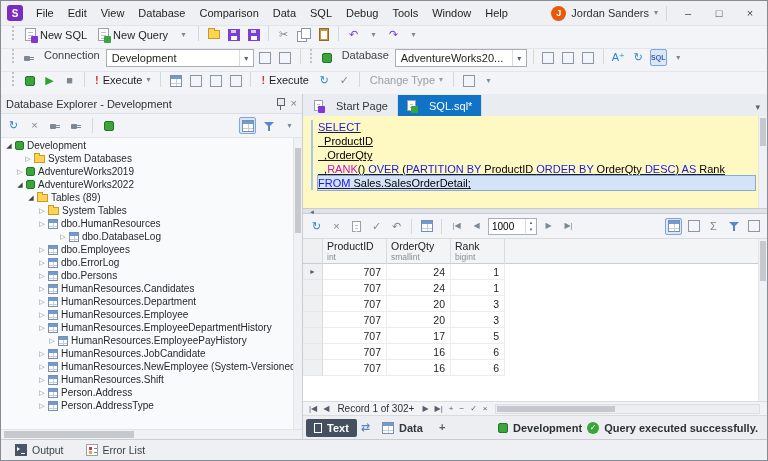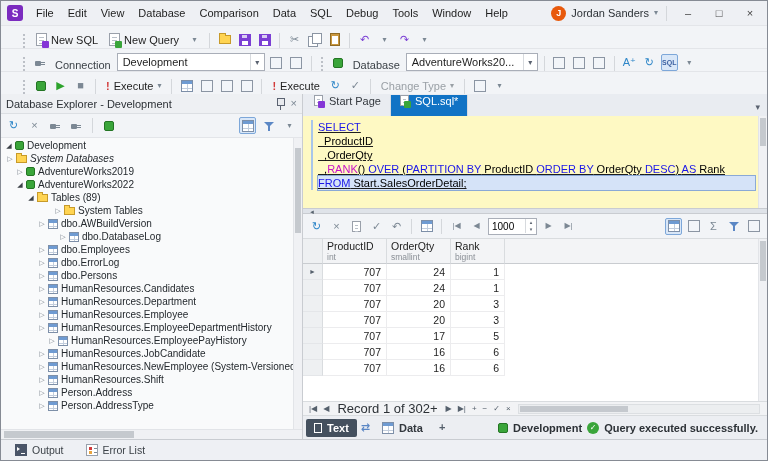--- a/index.html
+++ b/index.html
@@ -15,21 +15,21 @@
   .avatar { width:15px; height:15px; border-radius:50%; background:#e8590c; color:#fff; font-size:9px; font-weight:bold; display:flex; align-items:center; justify-content:center; }
   .username { color:#2c3136; }
   .wbtn { width:26px; text-align:center; color:#444; font-size:11px; padding:3px 0; }
   .gl { line-height:1; display:inline-block; }
   .gray { color:#7c8894; }
   .blue { color:#2e86c8; }
   .green { color:#2ca32c; }
   .purple { color:#7b3fd4; }
 
   
-  .toolbar { height:23px; flex:0 0 23px; display:flex; align-items:flex-end; padding:0 19px; gap:3px; border-top:1px solid #e3e5e9; background:#f2f4f7; }
+  .toolbar { height:23px; flex:0 0 23px; display:flex; align-items:flex-start; padding:0 8px; gap:3px; border-top:1px solid #e3e5e9; background:#f2f4f7; }
   .toolbar:last-of-type { border-bottom:1px solid #d4d7db; }
   .grip { width:3px; height:14px; border-left:2px dotted #bcc0c7; margin:0 3px; }
   .tsep { width:1px; height:15px; background:#d4d7db; margin:0 3px; }
   .tbtn { display:flex; align-items:center; gap:4px; padding:2px 4px; border-radius:2px; white-space:nowrap; }
   .ric { width:17px; height:17px; display:inline-flex; align-items:center; justify-content:center; font-size:11px; }
   .sm { font-size:8px; }
   .tlabel { color:#3c4248; margin:0 3px; white-space:nowrap; }
   .combo { display:flex; align-items:center; background:#fff; border:1px solid #a9aeb8; height:18px; overflow:hidden; }
   .combo .cval { padding:0 5px; flex:1; white-space:nowrap; overflow:hidden; }
   .combo .cbtn { width:14px; align-self:stretch; display:flex; align-items:center; justify-content:center; color:#5a6270; border-left:1px solid #d7dade; font-size:8px; }
@@ -106,21 +106,21 @@
       #fff; }
   .tree-label { overflow:hidden; text-overflow:clip; }
   .v-scroll { position:absolute; right:0; top:0; bottom:0; width:9px; background:#f0f1f4; border-left:1px solid #e2e4e8; }
   .v-scroll .thumb { position:absolute; left:1px; right:1px; background:#c5c9ce; }
   .exp-hscroll { height:10px; flex:0 0 10px; background:#f0f1f4; border-top:1px solid #e2e4e8; position:relative; }
   .exp-hscroll .thumb { position:absolute; left:3px; top:1px; height:7px; width:130px; background:#c5c9ce; }
 
   
   .right { flex:1; display:flex; flex-direction:column; overflow:hidden; background:#fff; }
   .doc-tabs { height:22px; flex:0 0 22px; display:flex; align-items:flex-end; background:#e9ecf1; padding-left:2px; }
-  .dtab { display:flex; gap:6px; height:21px; padding:0 9px; color:#33383e; background:#e9ecf1; border-right:1px solid #d8dbe0; }
+  .dtab { display:flex; align-items:center; gap:13px; height:21px; padding:0 9px; color:#33383e; background:#e9ecf1; border-right:1px solid #d8dbe0; }
   .dtab.active { background:#1173c5; color:#fff; }
   .tab-overflow { margin-left:auto; padding:0 7px 4px 0; color:#5a6270; font-size:9px; }
 
   .editor-wrap { height:92px; flex:0 0 92px; position:relative; background:#fef9c3; overflow:hidden;text-decoration:underline; }
   .code-area { margin:4px 12px 0 8px; border-left:2px solid #a8c6ea; padding-left:5px; font-family:"DejaVu Sans Mono",monospace; font-size:11px; }
   .code-line { height:14px; line-height:14px; white-space:pre; }
   .code-line.current { background:#d5e3f8; outline:1px solid #8aa9d6; }
   .tok-kw { color:#1a16e8; }
   .tok-fn { color:#c711c7; }
   .tok-pl { color:#000; }
@@ -142,21 +142,21 @@
   .gcol { background:#f3f4f6; border-right:1px solid #d9dcdf; border-bottom:1px solid #c9ccd0; padding:1px 4px; }
   .gname { font-size:10.5px; color:#222; }
   .gtype { font-size:8.5px; color:#8a8f96; }
   .gfill { flex:1; background:#f3f4f6; border-bottom:1px solid #c9ccd0; }
   .grow { display:flex; height:16px; }
   .gcell { border-right:1px solid #ececee; border-bottom:1px solid #ececee; font-size:10.5px; text-align:right; padding:1px 5px; line-height:14px; }
   .gfill-cell { flex:1; }
 
   .rec-nav { height:14px; flex:0 0 14px; display:flex; align-items:center; background:#f2f3f5; border-top:1px solid #d9dcdf; font-size:8px; color:#55606c; padding:0 3px; }
   .nav-btn { padding:0 3px; }
-  .rec-text { font-size:13px; color:#2c3136; margin:0 5px; white-space:nowrap; }
+  .rec-text { font-size:10px; color:#2c3136; margin:0 5px; white-space:nowrap; }
   .nav-hscroll { flex:1; height:10px; background:#eceef0; border:1px solid #dcdfe2; margin:0 4px; position:relative; }
   .nav-hscroll .thumb { position:absolute; left:1px; top:1px; bottom:1px; width:45%; background:#c5c9ce; }
 
   .res-tabs { height:24px; flex:0 0 24px; display:flex; align-items:center; background:#eceef2; border-top:1px solid #d9dcdf; padding:0 3px; gap:4px;font-weight:bold; }
   .rtab { display:flex; align-items:center; gap:5px; padding:1px 8px; height:18px; color:#33383e; border-radius:2px; }
   .rtab.active { background:#44505e; color:#fff; }
   .rtab-add { color:#55606c; padding:0 4px; font-size:11px; }
   .swap { color:#5b87c5; font-size:11px; }
   .res-status { margin-left:auto; display:flex; align-items:center; gap:5px; padding-right:6px; color:#2c3136; }
 
@@ -356,49 +356,49 @@
           <span class="ric gl gray sm">▾</span>
         </span>
       </div>
       <div class="tree-wrap">
         <div class="tree">
             <div class="tree-row" style="padding-left: 3px;">
               <span class="expander open">◢</span>
               <span class="node-icon server"></span>
               <span class="tree-label">Development</span>
             </div>
-            <div class="tree-row" style="padding-left: 4px; font-style: italic;">
+            <div class="tree-row" style="padding-left: 22px;">
               <span class="expander">▷</span>
               <span class="node-icon folder"></span>
               <span class="tree-label">System Databases</span>
             </div>
             <div class="tree-row" style="padding-left: 14px;">
               <span class="expander">▷</span>
               <span class="node-icon database"></span>
               <span class="tree-label">AdventureWorks2019</span>
             </div>
             <div class="tree-row" style="padding-left: 14px;">
               <span class="expander open">◢</span>
               <span class="node-icon database"></span>
               <span class="tree-label">AdventureWorks2022</span>
             </div>
             <div class="tree-row" style="padding-left: 25px;">
               <span class="expander open">◢</span>
               <span class="node-icon folder"></span>
               <span class="tree-label">Tables (89)</span>
             </div>
-            <div class="tree-row" style="padding-left: 36px; margin-left: 16px;">
+            <div class="tree-row" style="padding-left: 36px;">
               <span class="expander">▷</span>
               <span class="node-icon folder"></span>
               <span class="tree-label">System Tables</span>
             </div>
             <div class="tree-row" style="padding-left: 36px;">
               <span class="expander">▷</span>
               <span class="node-icon table"></span>
-              <span class="tree-label">dbo.AWBuildVersion</span>
+              <span class="tree-label">dbo.HumanResources</span>
             </div>
             <div class="tree-row" style="padding-left: 57px;">
               <span class="expander">▷</span>
               <span class="node-icon table"></span>
               <span class="tree-label">dbo.DatabaseLog</span>
             </div>
             <div class="tree-row" style="padding-left: 36px;">
               <span class="expander">▷</span>
               <span class="node-icon table"></span>
               <span class="tree-label">dbo.Employees</span>
@@ -486,21 +486,21 @@
         </div>
         <span class="tab-overflow gl">▾</span>
       </div>
 
       <div class="editor-wrap">
         <div class="code-area">
             <div class="code-line"><span class="tok-kw">SELECT</span></div>
             <div class="code-line"><span class="tok-pl">  ProductID</span></div>
             <div class="code-line"><span class="tok-pl">  ,OrderQty</span></div>
             <div class="code-line"><span class="tok-pl">  ,</span><span class="tok-fn">RANK</span><span class="tok-pl">() </span><span class="tok-kw">OVER</span><span class="tok-pl"> (</span><span class="tok-kw">PARTITION BY</span><span class="tok-pl"> ProductID </span><span class="tok-kw">ORDER BY</span><span class="tok-pl"> OrderQty </span><span class="tok-kw">DESC</span><span class="tok-pl">) </span><span class="tok-kw">AS</span><span class="tok-pl"> Rank</span></div>
-            <div class="code-line current"><span class="tok-kw">FROM</span><span class="tok-pl"> Start.SalesOrderDetail;</span></div>
+            <div class="code-line current"><span class="tok-kw">FROM</span><span class="tok-pl"> Sales.SalesOrderDetail;</span></div>
           </div>
         <div class="v-scroll">
             <div class="thumb" style="top:2px;height:28px"></div>
           </div>
       </div>
 
       <div class="hsplit">
         <span class="collapse-btn gl">◂</span>
       </div>
 

